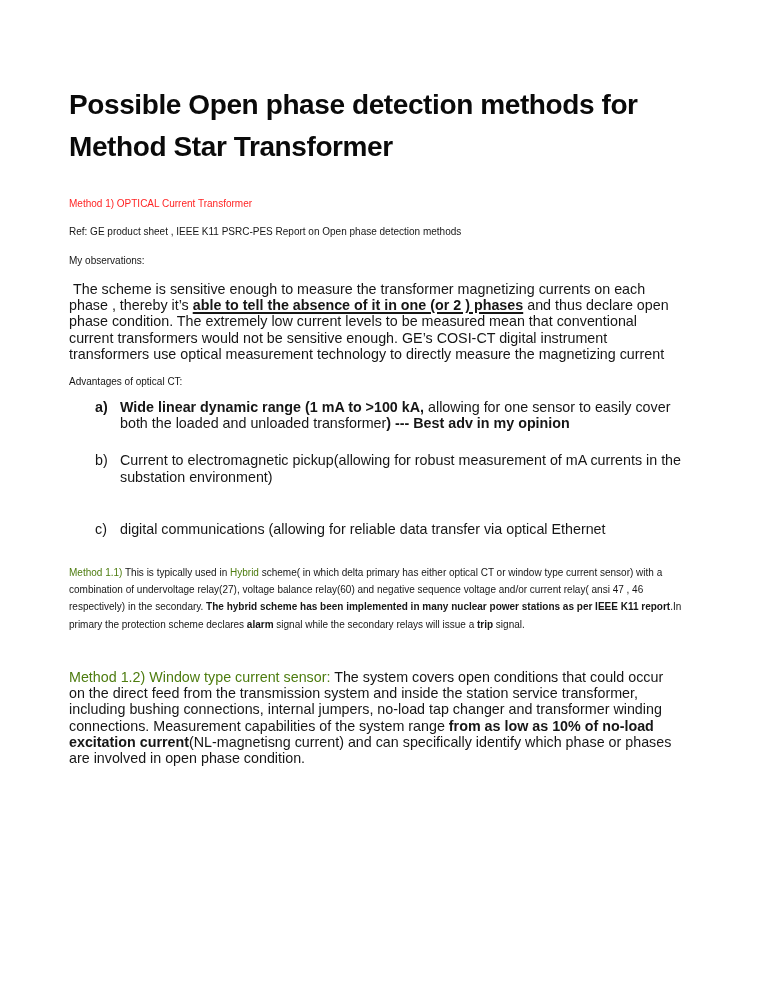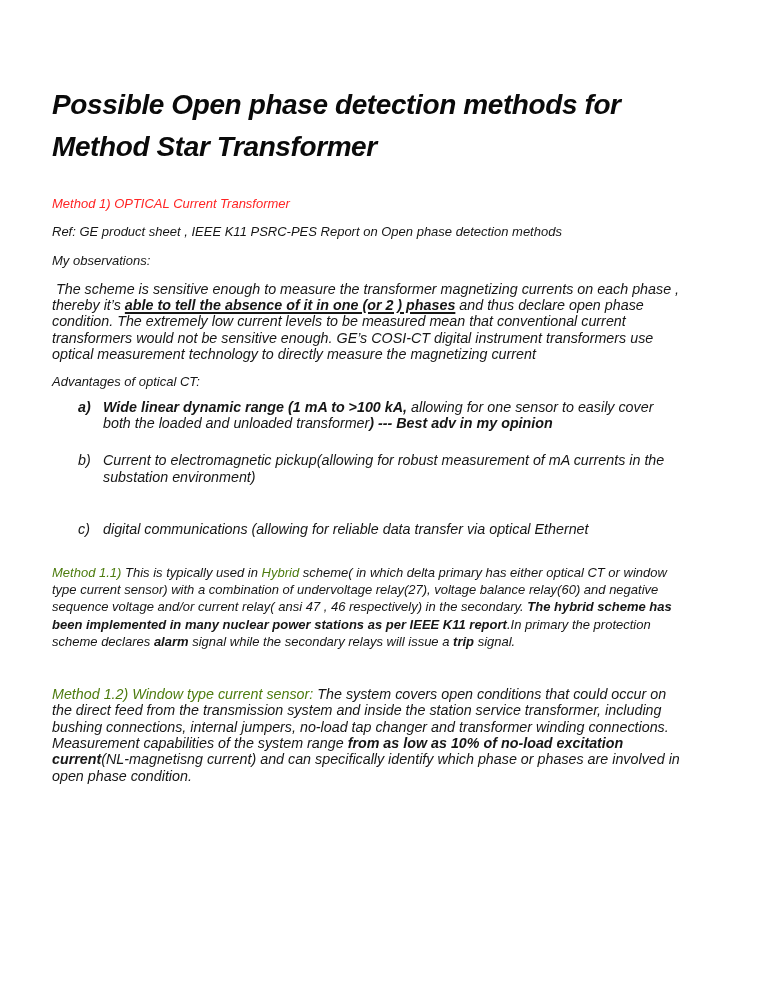--- a/index.html
+++ b/index.html
@@ -4,31 +4,31 @@
 <style>
   html,body{margin:0;padding:0;}
   body{
     width:768px;height:994px;position:relative;overflow:hidden;
     background:#ffffff;
     font-family:"Liberation Sans","DejaVu Sans",sans-serif;
     color:#161616;
     -webkit-font-smoothing:antialiased;
   }
   .page{position:relative;width:768px;height:994px;background:#ffffff;}
-  .content{padding:0 86px 0 52px;font-style:italic;}
+  .content{padding:0 86px 0 69px;}
 
   .doc-title{
     margin:84px 0 0 0;
     font-size:28px;line-height:42px;font-weight:bold;
     letter-spacing:-0.4px;color:#0a0a0a;
   }
   .doc-title .tline{display:block;}
 
   
-  .cal{font-size:13px;line-height:17px;}
+  .cal{font-size:10px;line-height:17px;}
   
   .ari{font-size:14.3px;line-height:16.2px;}
 
   p{margin:0;white-space:pre-wrap;}
 
   .red-heading{margin-top:27px;color:#ff2424;}
   .ref-line{margin-top:11px;}
   .obs-line{margin-top:12px;}
   .para1{margin-top:12px;}
   .adv-line{margin-top:11px;}

